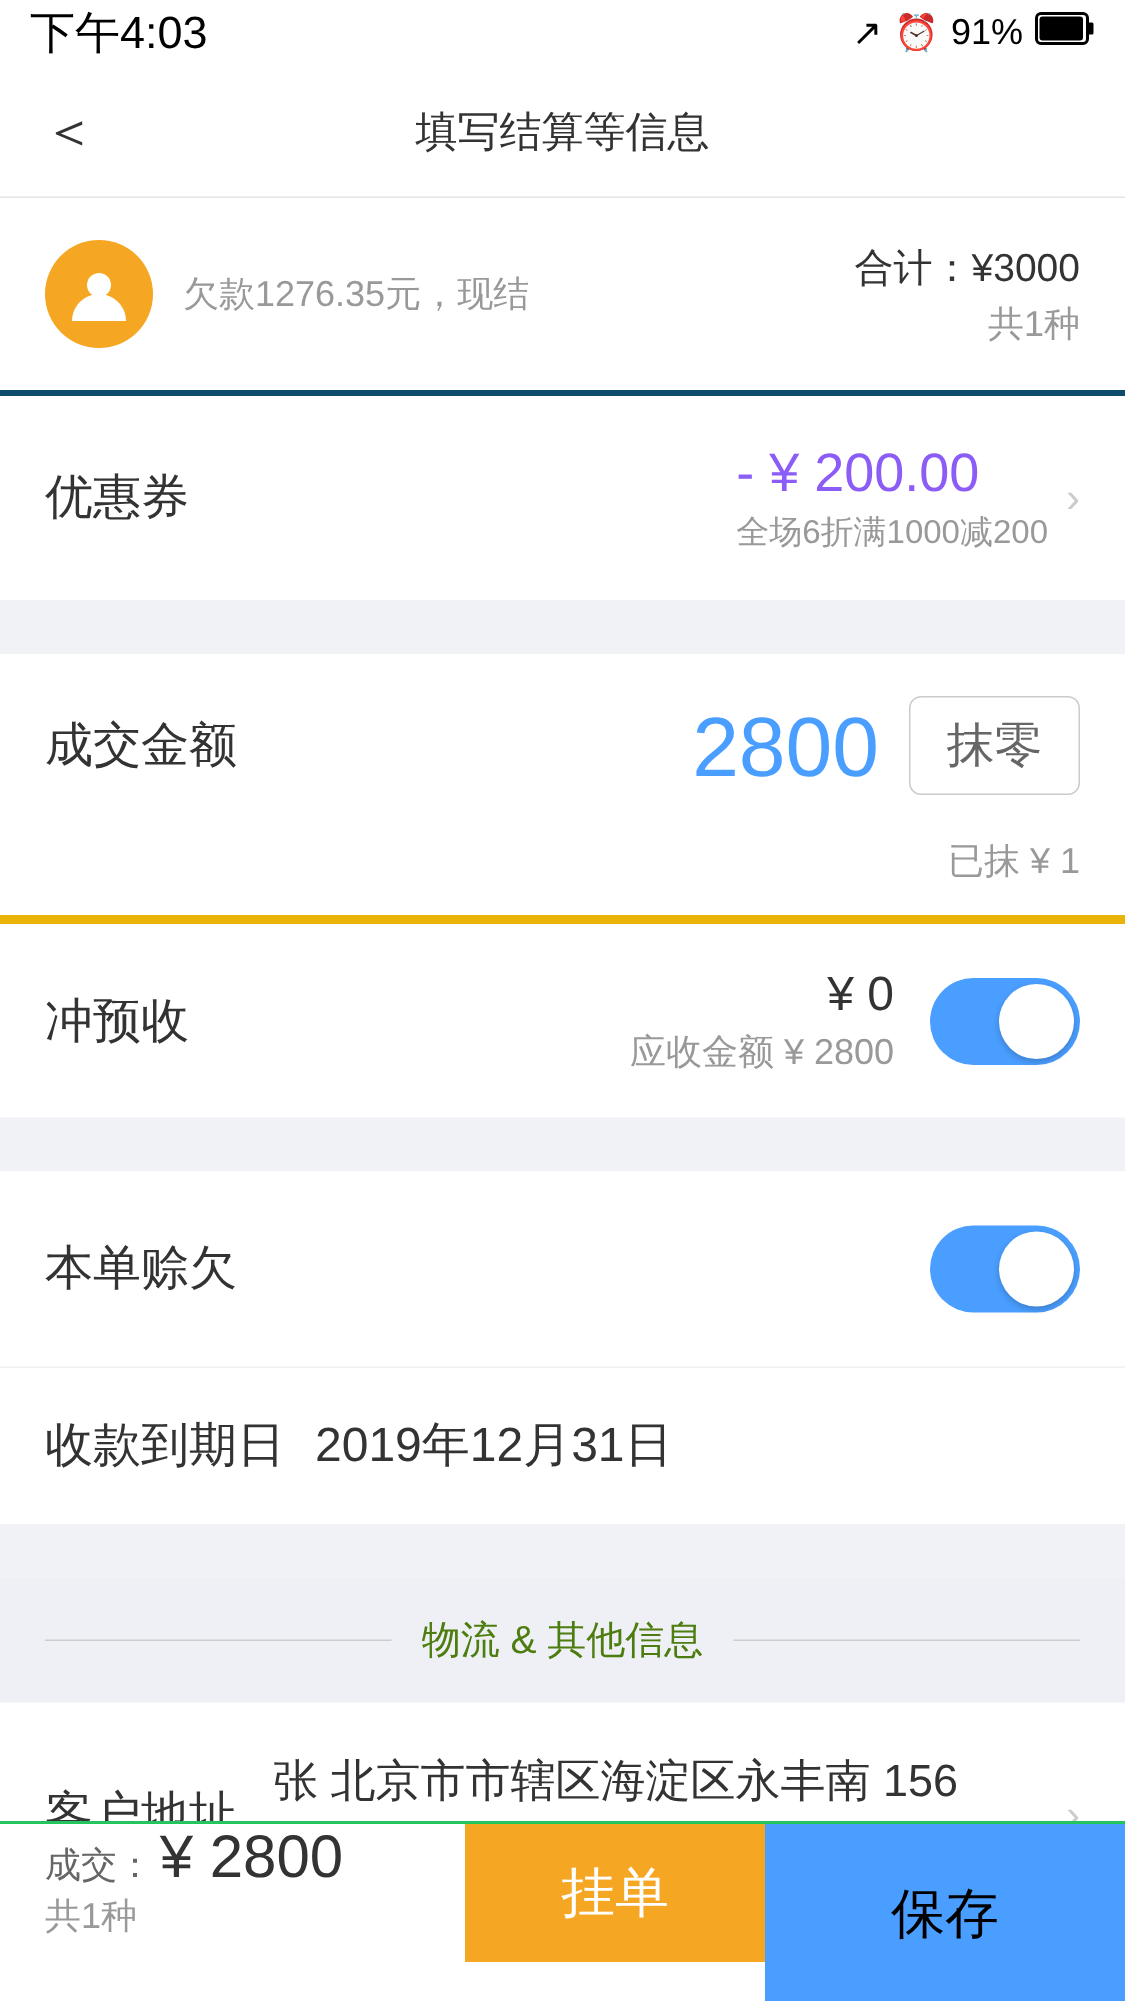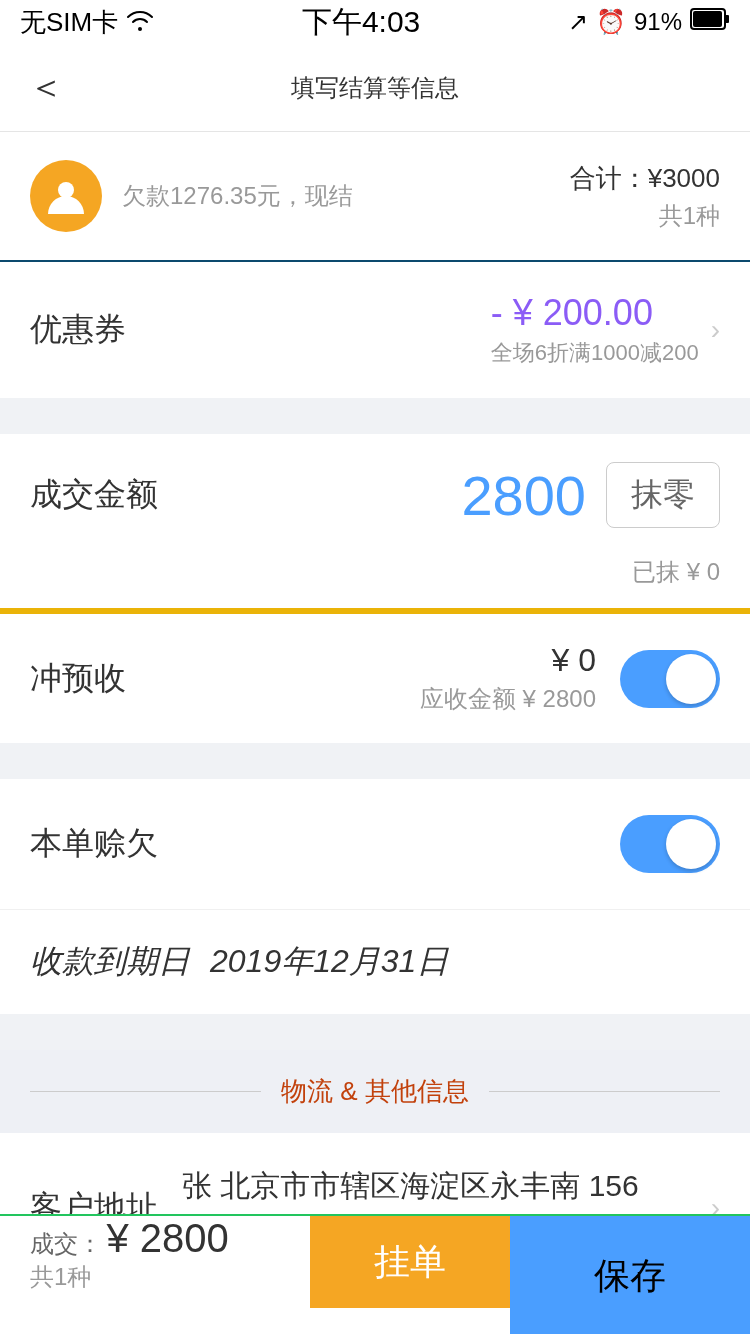--- a/index.html
+++ b/index.html
@@ -56,21 +56,21 @@
       position: relative;
     }
     .nav-back {
       position: absolute;
       left: 28px;
       font-size: 36px;
       color: #333;
       cursor: pointer;
     }
     .nav-title {
-      font-size: 24px;
+      font-size: 28px;
       font-weight: 500;
       color: #333;
     }
 
     
     .content {
       width: 750px;
       background: #f0f2f5;
     }
 
@@ -125,21 +125,21 @@
       margin-top: 4px;
     }
 
     
     .coupon-row {
       display: flex;
       align-items: center;
       justify-content: space-between;
       padding: 30px 30px;
       background: #fff;
-      border-top: 2px solid #0c4a6e;
+      border-top: 4px solid #0c4a6e;
     }
     .coupon-label {
       font-size: 32px;
       color: #333;
     }
     .coupon-right {
       display: flex;
       align-items: center;
       gap: 12px;
     }
@@ -269,21 +269,20 @@
       color: #333;
     }
 
     
     .due-row {
       display: flex;
       align-items: flex-end;
       padding: 30px 30px;
       background: #fff;
       border-top: 1px solid #f0f0f0;
-      font-style: italic;
     }
     .due-label {
       font-size: 32px;
       color: #333;
       margin-right: 20px;
     }
     .due-date {
       font-size: 32px;
       color: #333;
     }
@@ -296,21 +295,21 @@
       background: #eef0f5;
       gap: 20px;
     }
     .section-divider-line {
       flex: 1;
       height: 1px;
       background: #ccc;
     }
     .section-divider-text {
       font-size: 26px;
-      color: #c2410c;
+      color: #4d7c0f;
     }
 
     
     .address-row {
       display: flex;
       align-items: center;
       justify-content: space-between;
       padding: 30px 30px;
       background: #fff;
     }
@@ -382,30 +381,20 @@
       justify-content: center;
       font-size: 36px;
       color: #000000;
       cursor: pointer;
     }
   </style>
 </head>
 <body>
 
 <div class="status-bar">
-  <div class="status-left">
-    <span>无SIM卡</span>
-    <span>
-      <svg width="28" height="20" viewBox="0 0 28 20" fill="none">
-        <path d="M14 16a2 2 0 1 1 0 4 2 2 0 0 1 0-4z" fill="#000"></path>
-        <path d="M7 11c1.9-2 4.5-3 7-3s5.1 1 7 3" stroke="#000" stroke-width="2" fill="none" stroke-linecap="round"></path>
-        <path d="M2 6C5.5 2.5 9.5 1 14 1s8.5 1.5 12 5" stroke="#000" stroke-width="2" fill="none" stroke-linecap="round"></path>
-      </svg>
-    </span>
-  </div>
   <div class="status-center">下午4:03</div>
   <div class="status-right">
     <span>↗</span>
     <span>⏰</span>
     <span>91%</span>
     <span>
       <svg width="40" height="22" viewBox="0 0 40 22" fill="none">
         <rect x="1" y="1" width="34" height="20" rx="3" stroke="#000" stroke-width="2"></rect>
         <rect x="35" y="7" width="4" height="8" rx="1" fill="#000"></rect>
         <rect x="3" y="3" width="29" height="16" rx="2" fill="#000"></rect>
@@ -455,21 +444,21 @@
   <div class="gray-divider"></div>
 
   <div class="amount-section card">
     <div class="amount-row">
       <span class="amount-label">成交金额</span>
       <div class="amount-right">
         <span class="amount-value">2800</span>
         <button class="round-btn">抹零</button>
       </div>
     </div>
-    <div class="amount-sub">已抹  ¥ 0</div>
+    <div class="amount-sub">已抹  ¥ 1</div>
 
     <div class="prepay-row">
       <span class="prepay-label">冲预收</span>
       <div class="prepay-right">
         <div class="prepay-value-block">
           <div class="prepay-amount">¥ 0</div>
           <div class="prepay-sub">应收金额 ¥ 2800</div>
         </div>
         <div class="toggle">
           <div class="toggle-thumb"></div>

